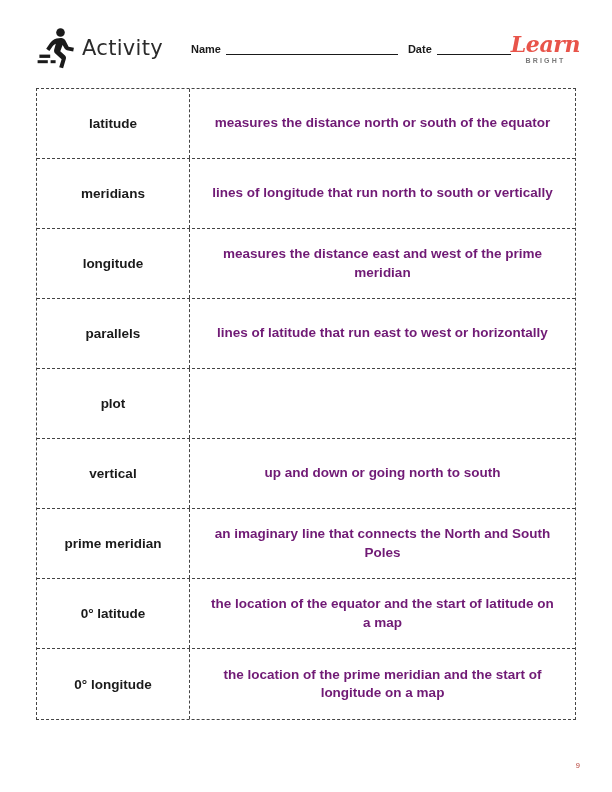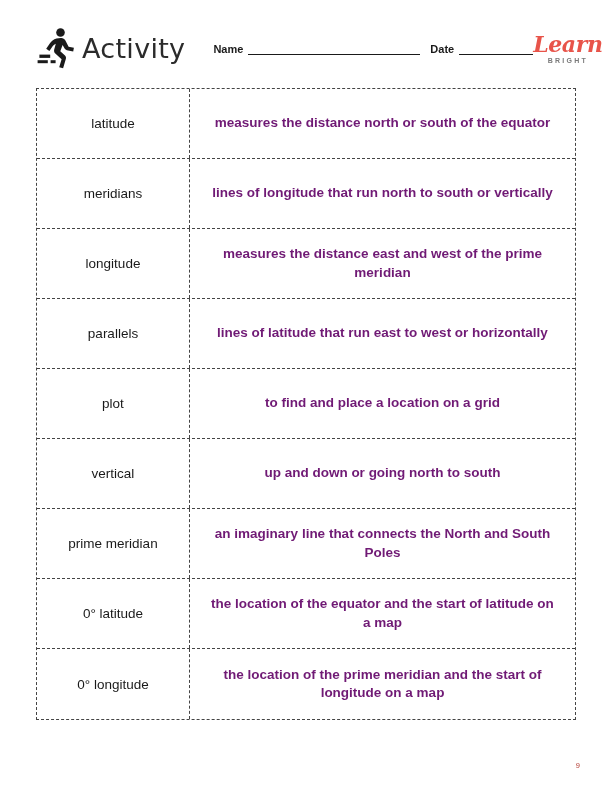--- a/index.html
+++ b/index.html
@@ -36,21 +36,21 @@
   }
 
   .runner-icon {
     width: 40px;
     height: 44px;
     flex: 0 0 auto;
     margin-right: 6px;
   }
 
   .activity-title {
-    font-size: 27px;
+    font-size: 21px;
     font-weight: 400;
     letter-spacing: 0.3px;
     color: #2b2b2b;
     font-family: "DejaVu Sans", sans-serif;
     margin-right: 28px;
     white-space: nowrap;
   }
 
   .field {
     display: flex;
@@ -113,21 +113,21 @@
     width: 153px;
     flex: 0 0 153px;
     border-right: 1.1px dashed #444;
     display: flex;
     align-items: center;
     justify-content: center;
     text-align: center;
     padding: 6px 8px;
     box-sizing: border-box;
     font-size: 13.5px;
-    font-weight: normal;
+    font-weight: bold;
     color: #1a1a1a;
   }
   .cell-def {
     flex: 1 1 auto;
     display: flex;
     align-items: center;
     justify-content: center;
     text-align: center;
     padding: 8px 18px;
     box-sizing: border-box;
@@ -199,21 +199,20 @@
       <div class="cell-def">measures the distance east and west of the prime meridian</div>
     </div>
 
     <div class="row">
       <div class="cell-term">parallels</div>
       <div class="cell-def">lines of latitude that run east to west or horizontally</div>
     </div>
 
     <div class="row">
       <div class="cell-term">plot</div>
-      <div class="cell-def">to find and place a location on a grid</div>
     </div>
 
     <div class="row">
       <div class="cell-term">vertical</div>
       <div class="cell-def">up and down or going north to south</div>
     </div>
 
     <div class="row">
       <div class="cell-term">prime meridian</div>
       <div class="cell-def">an imaginary line that connects the North and South Poles</div>

